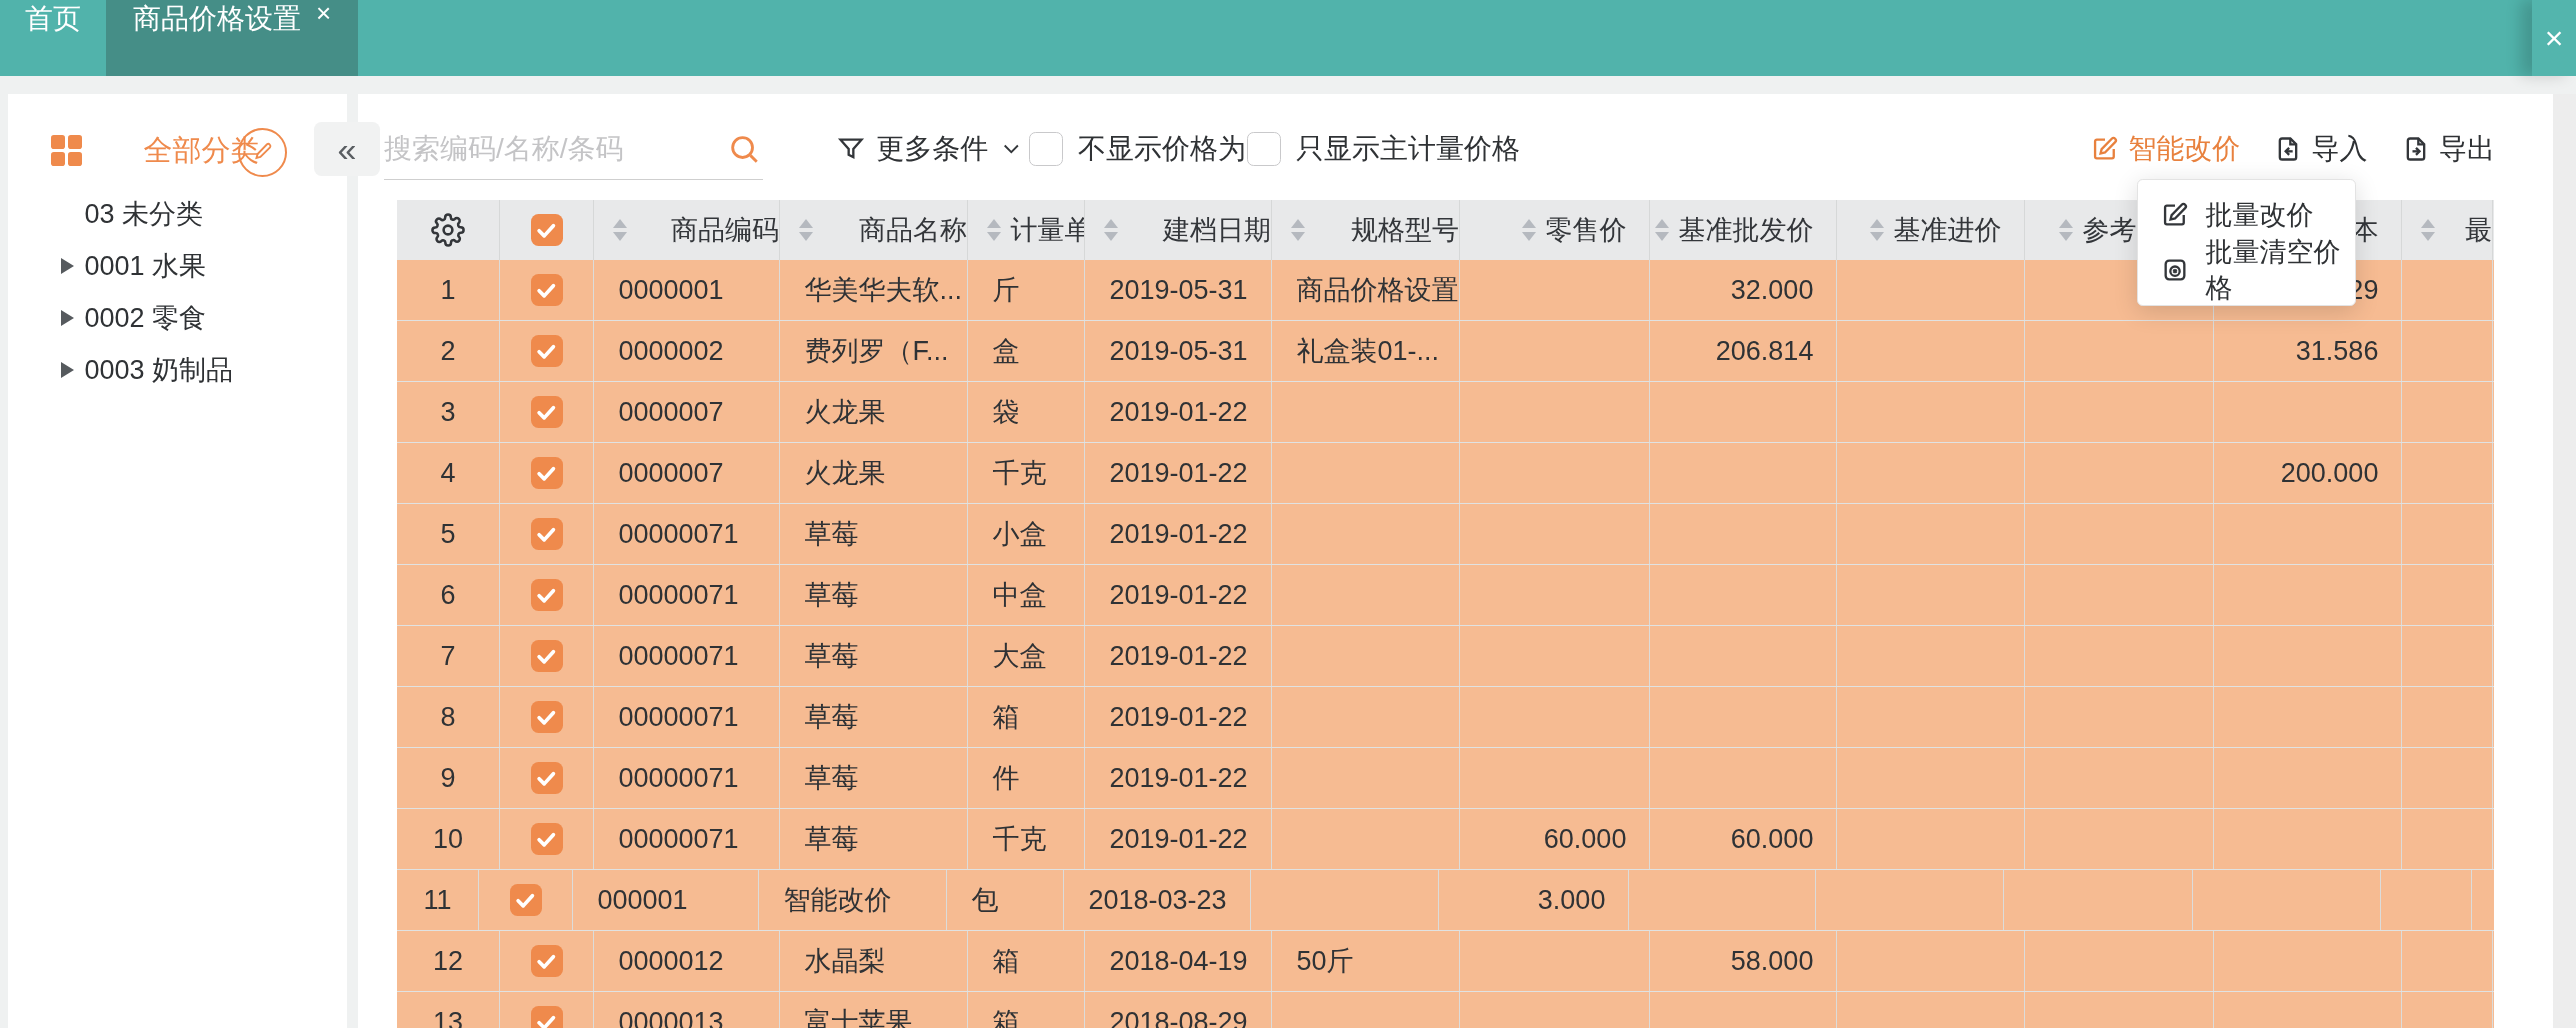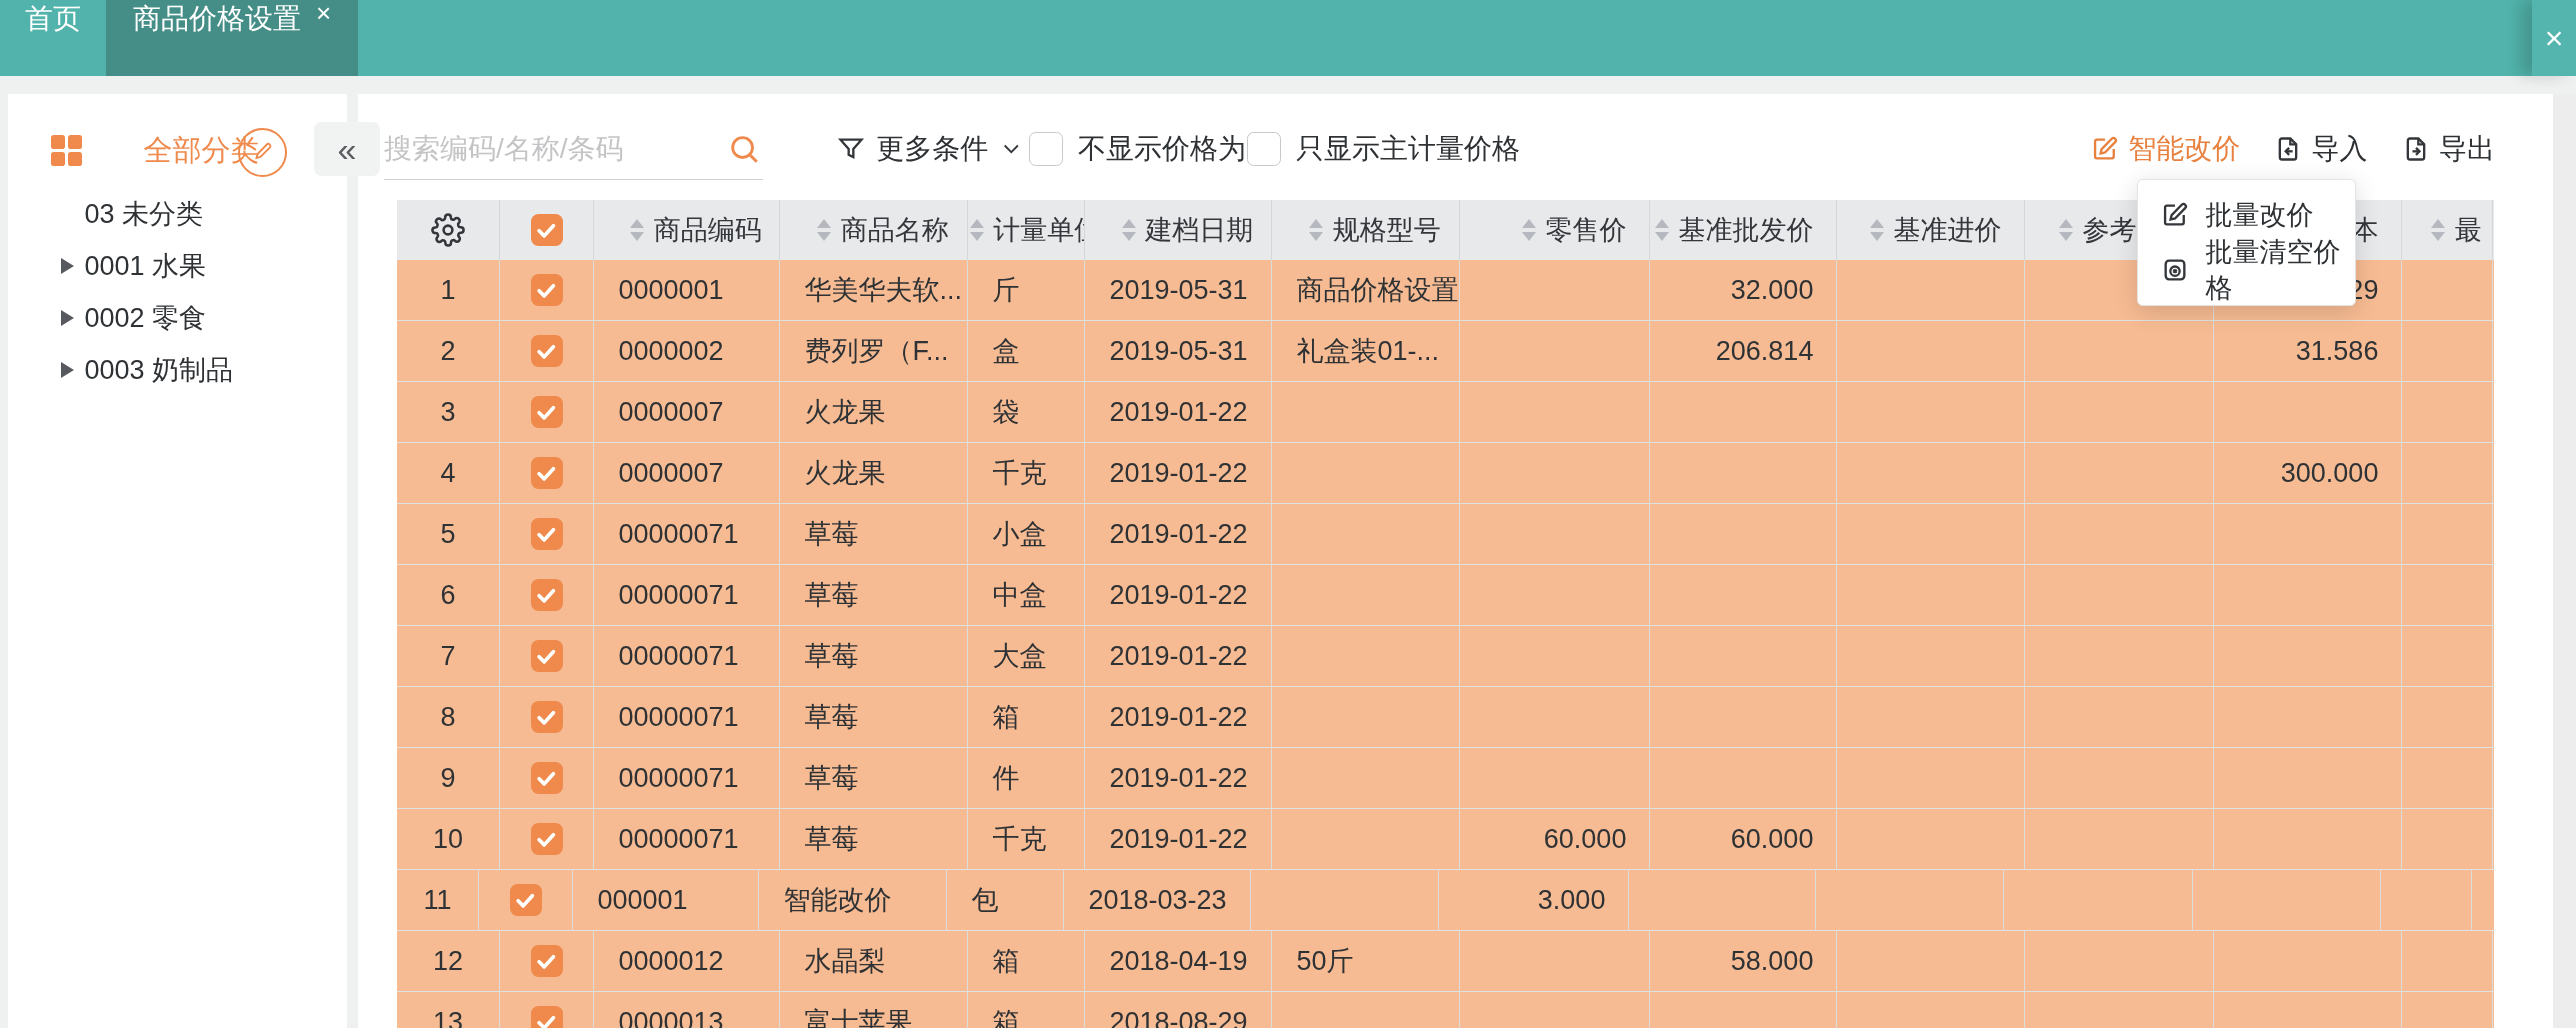--- a/index.html
+++ b/index.html
@@ -53,21 +53,21 @@
   .table{position:absolute;left:39px;top:106px;width:2097px;}
   .thead{display:flex;height:60px;background:#e8e9ea;}
   .th{box-sizing:border-box;display:flex;align-items:center;font-size:27px;color:#33363a;
       border-right:1.9px solid #d6d8d8;overflow:hidden;white-space:nowrap;}
   .tr{display:flex;height:60px;background:#f6bb92;border-bottom:1.9px solid #e0e2e2;}
   .td{box-sizing:border-box;display:flex;align-items:center;font-size:27px;color:#2f3235;
       border-right:1.9px solid #dcdcda;overflow:hidden;white-space:nowrap;}
   .al{padding-left:24.5px;justify-content:flex-start;}
   .ar{padding-right:22.6px;justify-content:flex-end;}
   .ac{justify-content:center;}
-  .hl{padding-left:19px;justify-content:center;}
+  .hl{padding-left:19px;justify-content:space-between;}
   .hr{padding-right:22.6px;justify-content:flex-end;}
   .sort{display:flex;flex-direction:column;gap:3.8px;margin-right:9.4px;flex:none;}
   .sort i{width:0;height:0;border-left:7.5px solid transparent;border-right:7.5px solid transparent;display:block;}
   .sort .up{border-bottom:9.4px solid #b5b9bf;}
   .sort .down{border-top:9.4px solid #b5b9bf;}
   .cb-on{width:32px;height:32px;border-radius:7.5px;background:#ef8a4c;display:flex;align-items:center;justify-content:center;flex:none;}
 
   
   .dropdown{position:absolute;left:2137px;top:179px;width:217px;background:#fff;border:0.9px solid #e3e3e3;border-radius:5.7px;
             box-shadow:0 5.7px 24.5px rgba(0,0,0,.14);padding:7.5px 0;z-index:5;}
@@ -356,21 +356,21 @@
             </div>
             <div class="td al" style="width:186px">0000007</div>
             <div class="td al" style="width:188px">火龙果</div>
             <div class="td al" style="width:117px">千克</div>
             <div class="td al" style="width:187px">2019-01-22</div>
             <div class="td al" style="width:188px"></div>
             <div class="td ar" style="width:190px"></div>
             <div class="td ar" style="width:187px"></div>
             <div class="td ar" style="width:188px"></div>
             <div class="td ar" style="width:189px"></div>
-            <div class="td ar" style="width:188px">300.000</div>
+            <div class="td ar" style="width:188px">200.000</div>
             <div class="td al" style="width:91px"></div>
           </div>
           <div class="tr">
             <div class="td ac" style="width:103px">5</div>
             <div class="td ac" style="width:94px">
               <span class="cb-on">
                 <svg width="24.5" height="24.5" viewBox="0 0 24 24">
                   <polyline points="5 12.5 10 17.5 19 7.5" fill="none" stroke="#fff" stroke-width="3.6" stroke-linecap="round" stroke-linejoin="round"></polyline>
                 </svg>
               </span>

